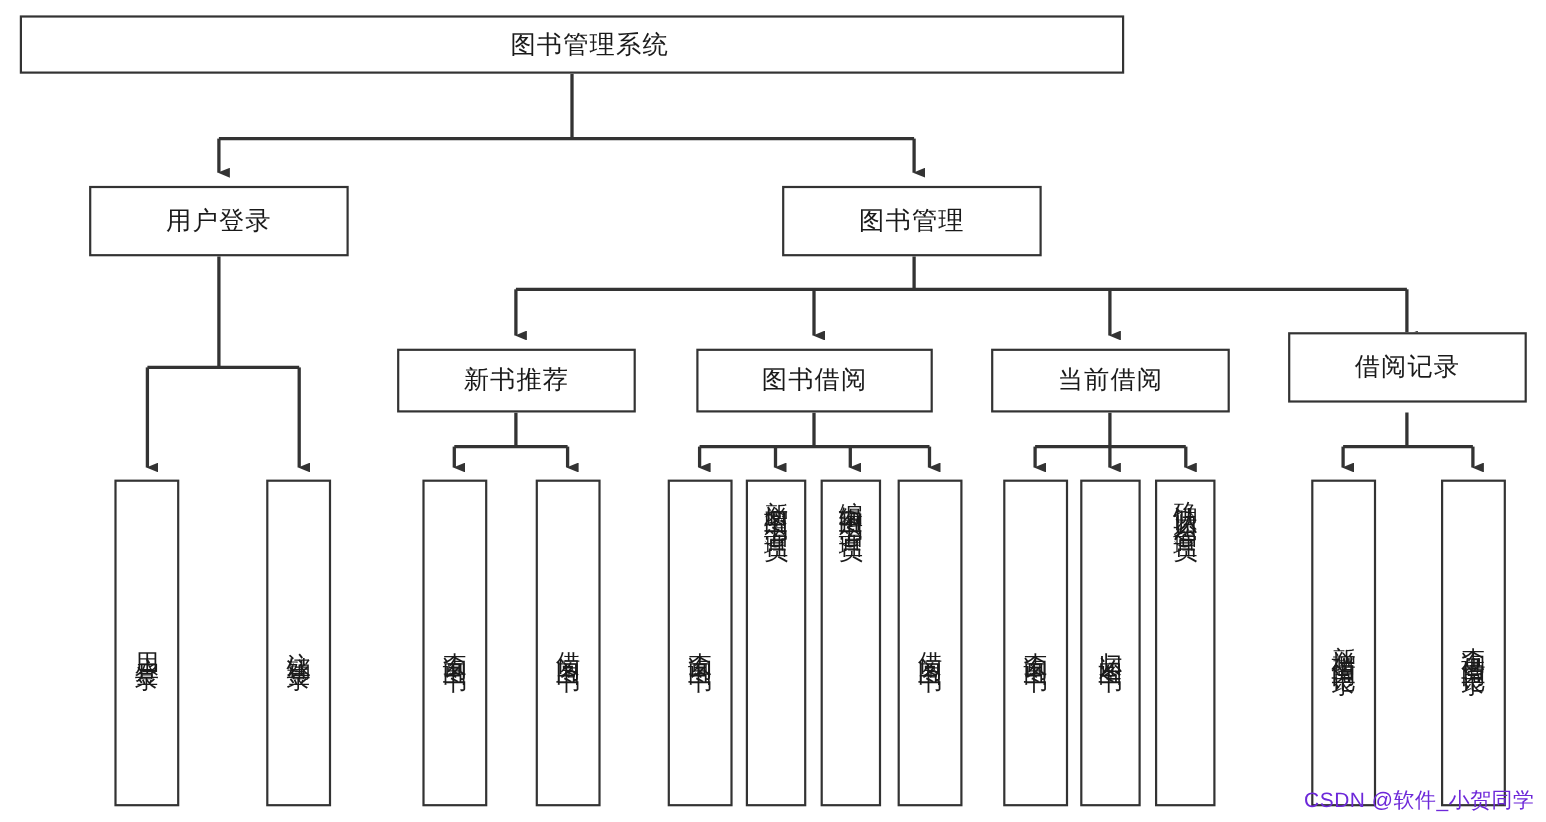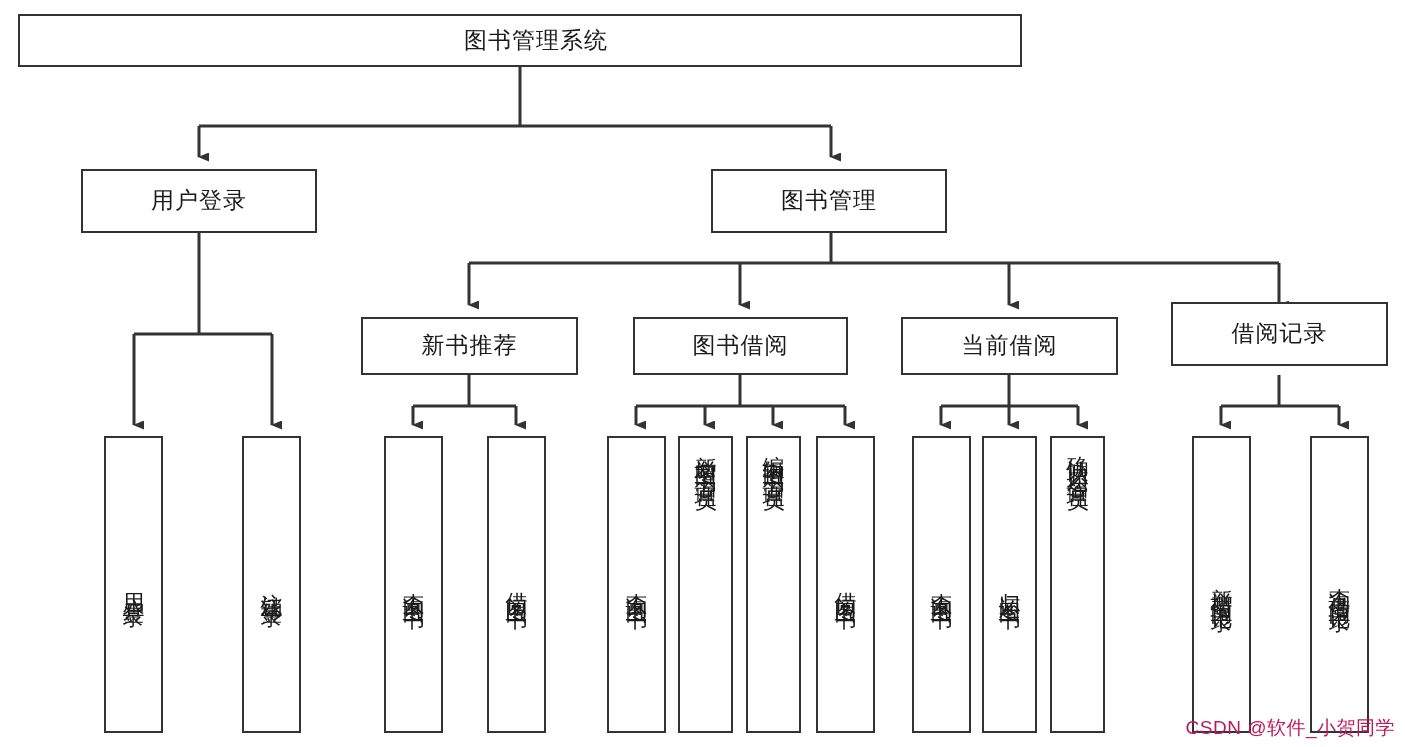--- a/index.html
+++ b/index.html
@@ -61,21 +61,21 @@
     white-space: nowrap;
   }
   .v-node.mid-align {
     align-items: center;
   }
   .watermark {
     position: absolute;
     right: 10px;
     bottom: 6px;
     font-size: 19px;
-    color: #be185d;
+    color: #6d28d9;
     letter-spacing: 0.5px;
     z-index: 3;
     white-space: nowrap;
   }
 </style>
 </head>
 <body>
 
 <div id="diagram-root">
 

